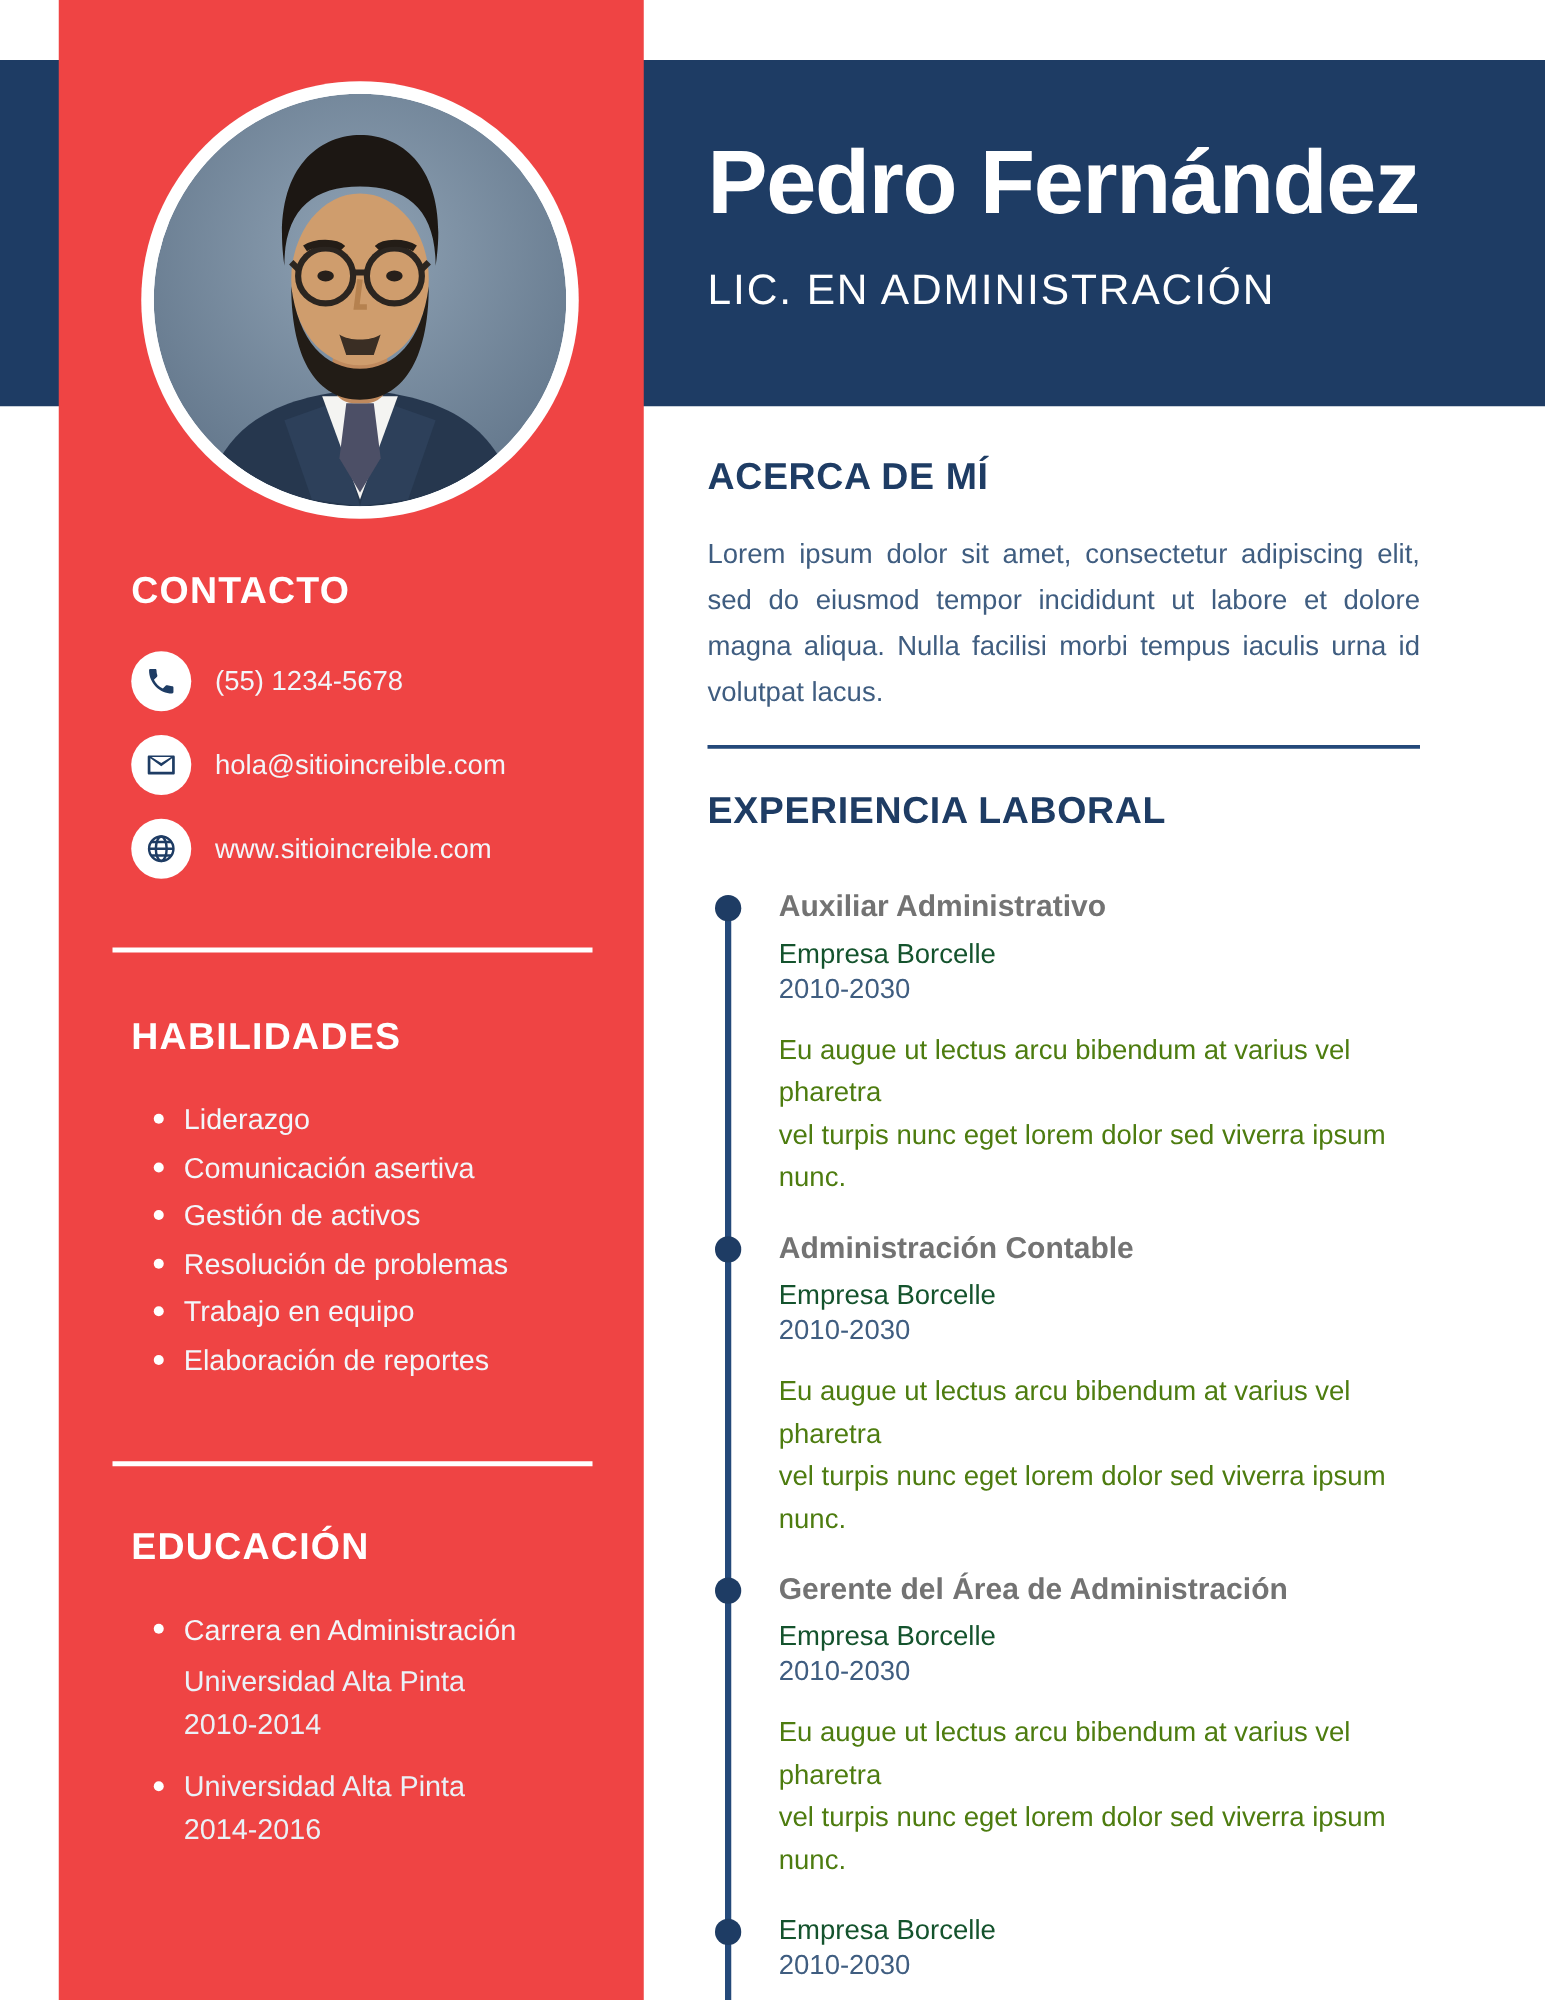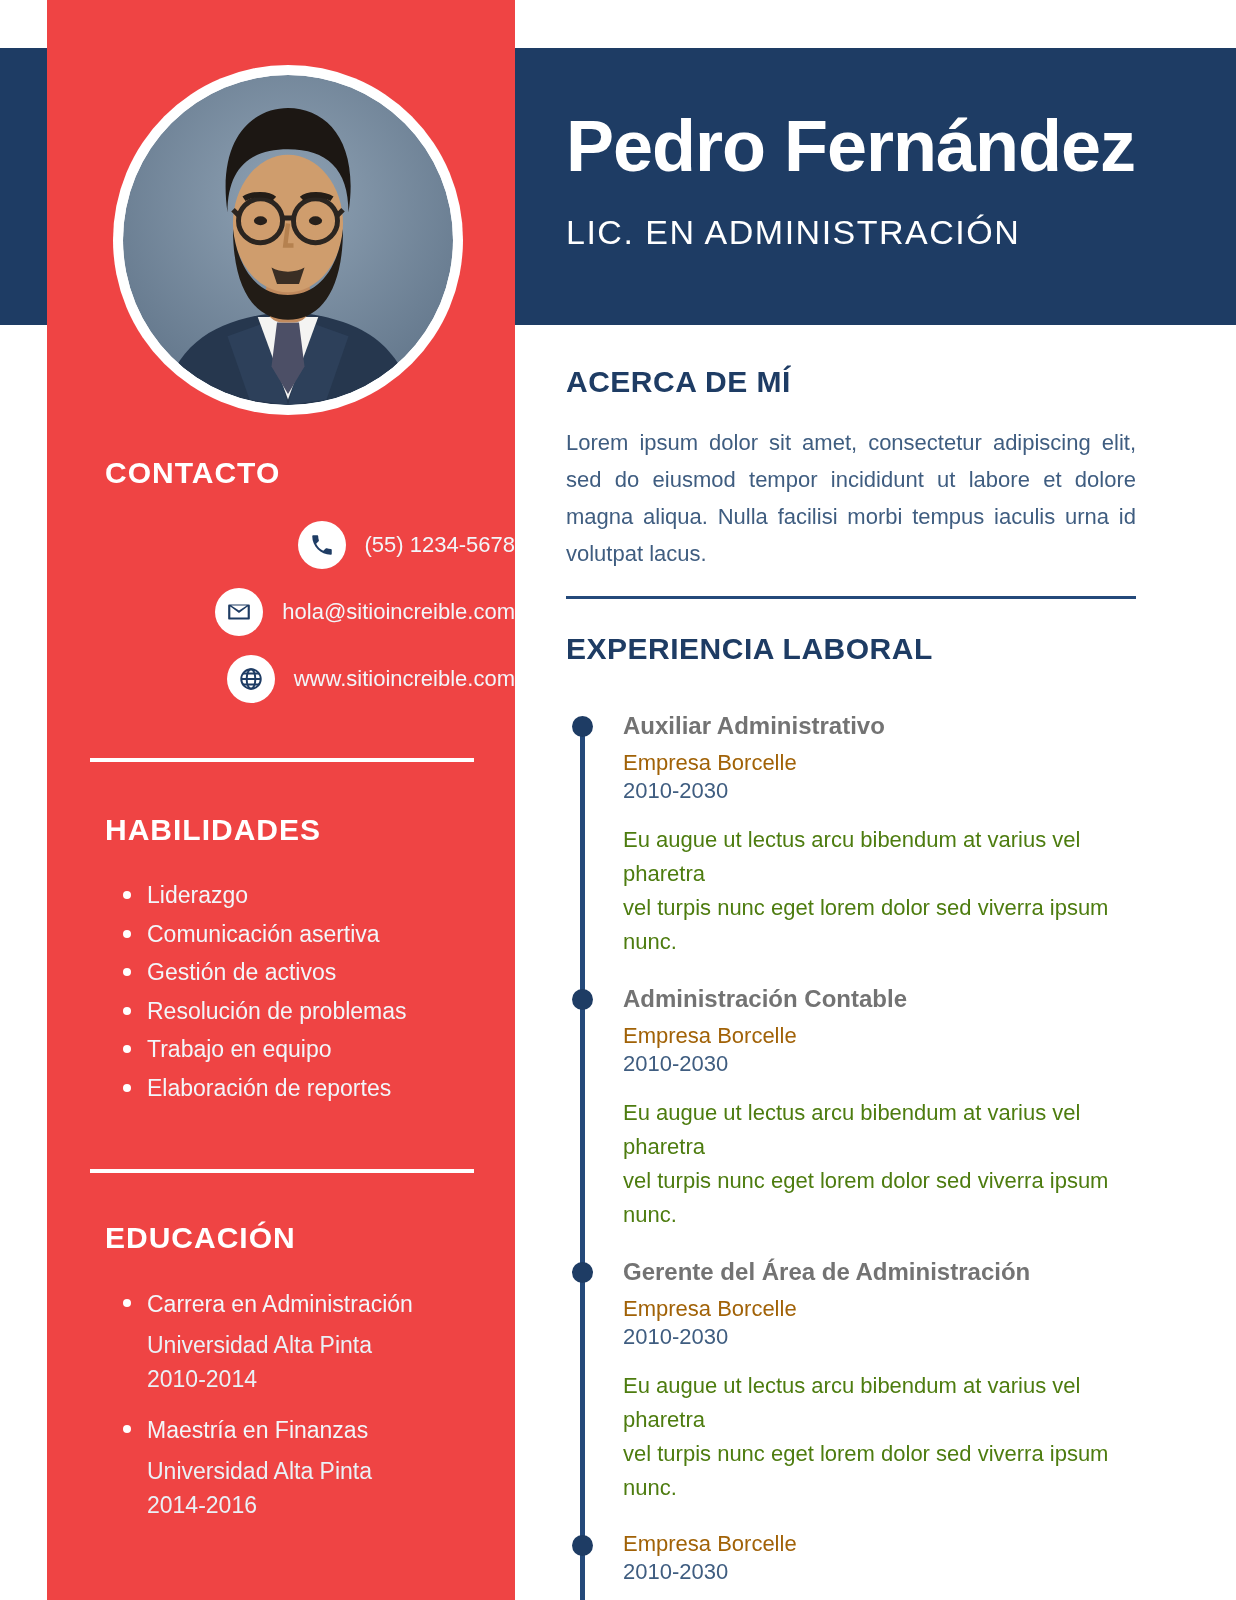--- a/index.html
+++ b/index.html
@@ -19,21 +19,21 @@
   
   .sidebar { position:absolute; left:47px; top:0; width:468px; height:1600px; background:#ef4444; color:#f2f6fa; }
   .photo-ring {
     position:absolute; left:66px; top:65px; width:350px; height:350px;
     border-radius:50%; background:#ffffff; padding:10px;
   }
   .photo-ring svg { display:block; width:330px; height:330px; border-radius:50%; }
   .side-content { position:absolute; left:0; top:455px; width:468px; padding:0 0 0 58px; }
   .side-h { color:#ffffff; font-size:30px; line-height:36px; font-weight:bold; letter-spacing:1px; }
   .contact-list { list-style:none; margin-top:30px; }
-  .contact-list li { display:flex; align-items:center; margin-bottom:19px;justify-content:flex-end; }
+  .contact-list li { display:flex; align-items:center; margin-bottom:19px; }
   .cicon {
     flex:0 0 48px; width:48px; height:48px; border-radius:50%; background:#ffffff;
     display:flex; align-items:center; justify-content:center; margin-right:19px;
   }
   .cicon svg { width:26px; height:26px; }
   .contact-text { font-size:22px; color:#f2f6fa; }
   .sdiv { border:none; height:4px; background:#ffffff; width:384px; margin:55px 0 0 -15px; }
   .skills-block { margin-top:50px; }
   .skills-list { list-style:none; margin-top:28px; }
   .skills-list li {
@@ -62,21 +62,21 @@
   .ndiv { border:none; height:3px; background:#24497a; width:570px; margin-top:24px; }
   .exp-h { margin-top:32px; }
   .timeline { position:relative; margin-top:44px; }
   .tline { position:absolute; left:14px; top:13px; width:5px; height:878px; background:#24497a; }
   .job { position:relative; padding-left:57px; margin-bottom:25px; }
   .jdot {
     position:absolute; left:6px; top:5px; width:21px; height:21px; border-radius:50%;
     background:#1e3c64;
   }
   .job-title { color:#737373; font-size:24px; line-height:30px; font-weight:bold; }
-  .job-company { margin-top:8px; font-size:22px; line-height:28px; color:#a16207; }
+  .job-company { margin-top:8px; font-size:22px; line-height:28px; color:#14532d; }
   .job-years { font-size:22px; line-height:28px; color:#3f5d80; }
   .job-desc { margin-top:18px; font-size:22px; line-height:34px; color:#4d7c0f; white-space:pre-line; }
 </style>
 </head>
 <body>
 
 <div class="page">
 
   <div class="band"></div>
 
@@ -182,21 +182,20 @@
 
       <section class="edu-block">
         <h2 class="side-h">EDUCACIÓN</h2>
         <ul class="edu-list">
           <li>
             <div class="edu-degree">Carrera en Administración</div>
             <div class="edu-school">Universidad Alta Pinta</div>
             <div class="edu-years">2010-2014</div>
           </li>
           <li>
-            <div class="edu-degree">Maestría en Finanzas</div>
             <div class="edu-school">Universidad Alta Pinta</div>
             <div class="edu-years">2014-2016</div>
           </li>
         </ul>
       </section>
 
     </div>
   </aside>
 
   <header class="hero">

